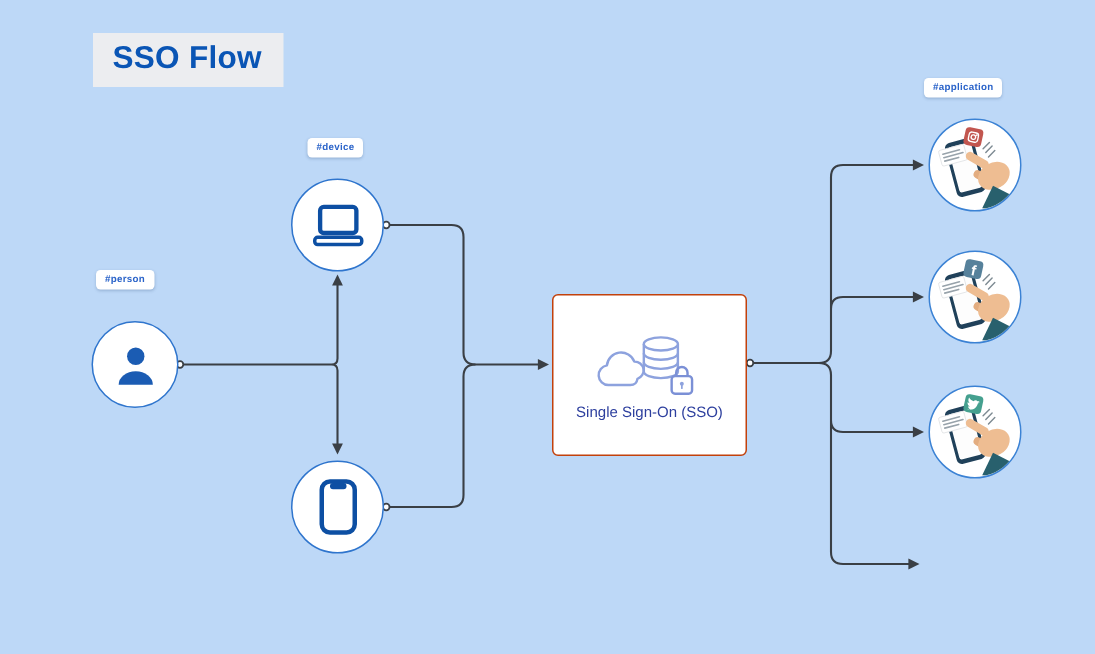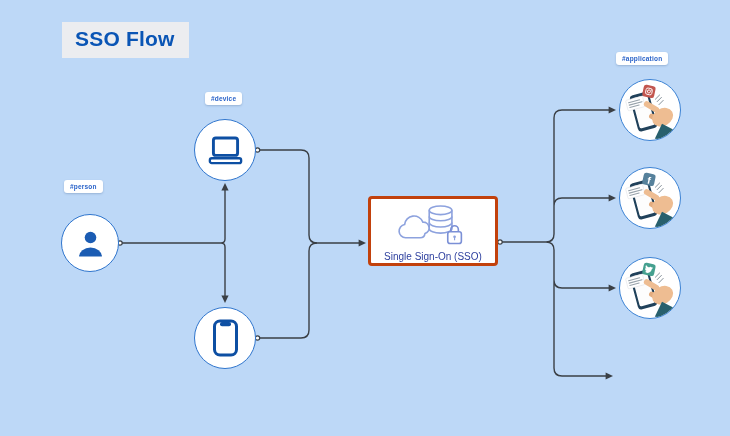--- a/index.html
+++ b/index.html
@@ -27,22 +27,22 @@
   }
   .person-node{left:61px;top:214px;width:58px;height:58px;}
   .laptop-node{left:194px;top:119px;width:62px;height:62px;}
   .phone-node{left:194px;top:307px;width:62px;height:62px;}
   .app-node{left:619px;width:62px;height:62px;border-color:#3b82d4;overflow:hidden;padding:0;}
   .app-node svg{display:block;width:100%;height:100%;}
   .app-1{top:79px;} .app-2{top:167px;} .app-3{top:257px;}
   .more-node{left:617px;top:350px;width:60px;height:60px;}
   .more-node span{font-size:10px;font-weight:bold;color:#1d5ab8;}
   .sso-box{
-    position:absolute;left:368px;top:196px;width:130px;height:70px;background:#ffffff;
-    border:3px solid #c2410c;border-radius:4px;box-sizing:border-box;z-index:2;
+    position:absolute;left:368px;top:196px;width:130px;height:108px;background:#ffffff;
+    border:1px solid #c2410c;border-radius:4px;box-sizing:border-box;z-index:2;
     display:flex;flex-direction:column;align-items:center;justify-content:center;
   }
   .sso-label{font-size:10px;font-weight:500;color:#2d3f9e;margin-top:4px;}
   .connector-layer{position:absolute;left:0;top:0;z-index:1;}
   .connector-layer path.wire{fill:none;stroke:#3a3f45;stroke-width:1.4;}
   .connector-layer .port{fill:#fbfdff;stroke:#3a3f45;stroke-width:1.2;}
   .connector-layer .arrow{fill:#3a3f45;stroke:none;}
 </style>
 </head>
 <body>

